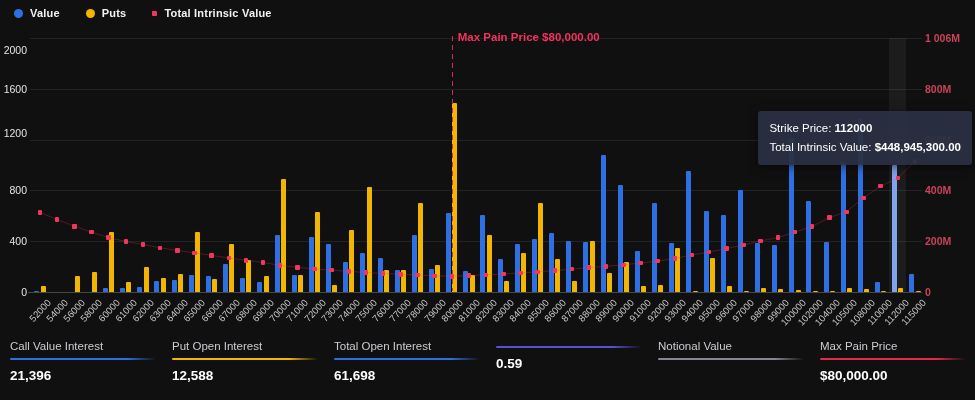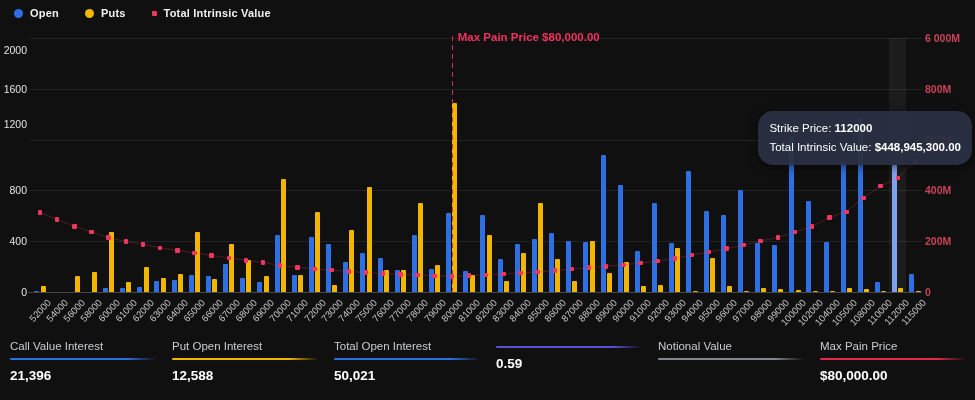--- a/index.html
+++ b/index.html
@@ -24,40 +24,40 @@
   .xlab{position:absolute;color:#c9c9c9;font-size:9.5px;white-space:nowrap;
         transform:translateX(-100%) rotate(-47deg);transform-origin:100% 0;z-index:2;}
   #dashline{position:absolute;width:1px;top:36px;height:255px;z-index:5;
         background:repeating-linear-gradient(180deg,#d92b50 0 5px,transparent 5px 9px);}
   #hoverband{position:absolute;top:38px;height:254px;background:rgba(255,255,255,.05);z-index:1;}
   #tivline{position:absolute;left:0;top:0;z-index:5;pointer-events:none;}
 
   #annotation{position:absolute;top:31px;color:#f5315e;font-size:11.5px;font-weight:bold;z-index:7;}
 
   #tooltip{position:absolute;right:3px;top:111px;z-index:10;background:rgba(42,48,66,.95);
-           border-radius:15px;padding:8px 11px;color:#fff;font-size:11.5px;line-height:1.65;
+           border-radius:3px;padding:8px 11px;color:#fff;font-size:11.5px;line-height:1.65;
            box-shadow:0 2px 10px rgba(0,0,0,.55);white-space:nowrap;}
   #tooltip .b{font-weight:bold;}
 
   
   #stats{position:absolute;left:0;top:340px;width:975px;display:flex;padding-left:10px;box-sizing:border-box;}
   .scol{width:162px;flex:none;}
   .slabel{color:#c9ccd1;font-size:11.5px;}
   .sline{width:146px;height:2px;margin:6px 0 8px 0;border-radius:1px;}
   .sval{color:#ffffff;font-size:13.5px;font-weight:bold;}
 </style>
 </head>
 <body>
 
 <div id="app">
 
   <div id="legend">
     <div class="litem">
       <span class="lmark circle" style="background: rgb(47, 111, 228);"></span>
-      <span class="ltext">Open</span>
+      <span class="ltext">Value</span>
     </div>
     <div class="litem">
       <span class="lmark circle" style="background: rgb(242, 182, 0);"></span>
       <span class="ltext">Puts</span>
     </div>
     <div class="litem">
       <span class="lmark square" style="background: rgb(240, 53, 94);"></span>
       <span class="ltext">Total Intrinsic Value</span>
     </div>
   </div>
@@ -70,31 +70,31 @@
     <div id="dashline" style="left: 451.765px;"></div>
     <div id="annotation" style="left: 457.765px;">Max Pain Price $80,000.00</div>
     <div id="dyn">
         <div class="baseline" style="top: 292px;"></div>
         <div class="ytickL" style="top: 286px;">0</div>
         <div class="gridline" style="top: 241.2px;"></div>
         <div class="ytickL" style="top: 235.2px;">400</div>
         <div class="gridline" style="top: 190.4px;"></div>
         <div class="ytickL" style="top: 184.4px;">800</div>
         <div class="gridline" style="top: 139.6px;"></div>
-        <div class="ytickL" style="top: 118px; text-align: right;">1200</div>
+        <div class="ytickL" style="top: 127px; text-align: right;">1200</div>
         <div class="gridline" style="top: 88.8px;"></div>
         <div class="ytickL" style="top: 82.8px;">1600</div>
         <div class="gridline" style="top: 38px;"></div>
         <div class="ytickL" style="top: 44px;">2000</div>
         <div class="ytickR" style="top: 286px;">0</div>
         <div class="ytickR" style="top: 235.2px;">200M</div>
         <div class="ytickR" style="top: 184.4px;">400M</div>
         <div class="ytickR" style="top: 133.6px;">600M</div>
         <div class="ytickR" style="top: 82.8px;">800M</div>
-        <div class="ytickR" style="top: 32px;">6 000M</div>
+        <div class="ytickR" style="top: 32px;">1 006M</div>
         <div class="bar" style="left: 34.4px; top: 290.984px; height: 1.016px; background: rgb(47, 111, 228);"></div>
         <div class="bar" style="left: 40.6px; top: 286.285px; height: 5.715px; background: rgb(242, 182, 0);"></div>
         <div class="xlab" style="left: 45px; top: 297px;">52000</div>
         <div class="xlab" style="left: 62.1569px; top: 297px;">54000</div>
         <div class="bar" style="left: 74.9137px; top: 276.125px; height: 15.875px; background: rgb(242, 182, 0);"></div>
         <div class="xlab" style="left: 79.3137px; top: 297px;">56000</div>
         <div class="bar" style="left: 92.0706px; top: 272.315px; height: 19.685px; background: rgb(242, 182, 0);"></div>
         <div class="xlab" style="left: 96.4706px; top: 297px;">58000</div>
         <div class="bar" style="left: 103.027px; top: 287.555px; height: 4.445px; background: rgb(47, 111, 228);"></div>
         <div class="bar" style="left: 109.227px; top: 232.31px; height: 59.69px; background: rgb(242, 182, 0);"></div>
@@ -306,21 +306,21 @@
       <div class="sval">21,396</div>
     </div>
     <div class="scol">
       <div class="slabel">Put Open Interest</div>
       <div class="sline" style="background: linear-gradient(90deg, rgb(242, 182, 0) 80%, rgba(0, 0, 0, 0));"></div>
       <div class="sval">12,588</div>
     </div>
     <div class="scol">
       <div class="slabel">Total Open Interest</div>
       <div class="sline" style="background: linear-gradient(90deg, rgb(47, 111, 228) 80%, rgba(0, 0, 0, 0));"></div>
-      <div class="sval">50,021</div>
+      <div class="sval">61,698</div>
     </div>
     <div class="scol">
       <div class="sline" style="background: linear-gradient(90deg, rgb(90, 80, 216) 80%, rgba(0, 0, 0, 0));"></div>
       <div class="sval">0.59</div>
     </div>
     <div class="scol">
       <div class="slabel">Notional Value</div>
       <div class="sline" style="background: linear-gradient(90deg, rgb(131, 135, 143) 80%, rgba(0, 0, 0, 0));"></div>
     </div>
     <div class="scol">

